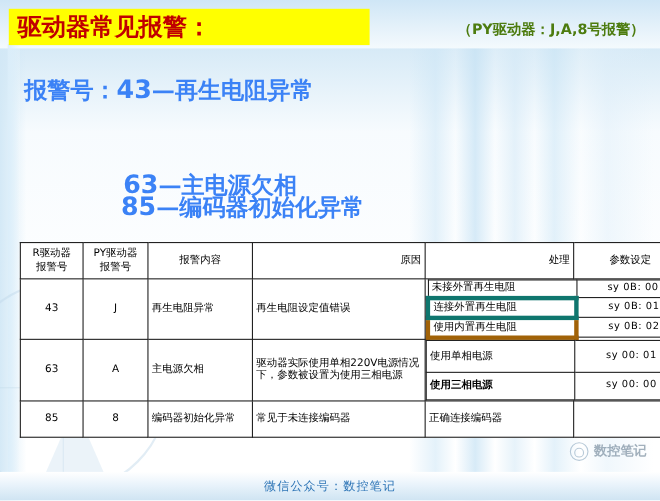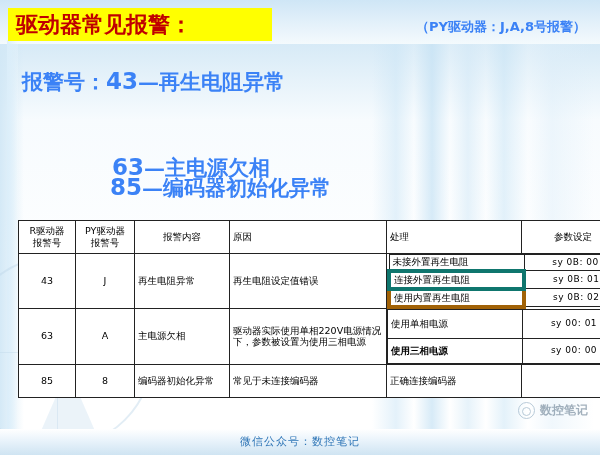--- a/index.html
+++ b/index.html
@@ -101,38 +101,38 @@
     left: 7px; top: 40px;
     width: 11px; height: 390px;
     background: linear-gradient(to right, rgba(219,238,250,0.95), rgba(246,252,255,0.2));
     pointer-events: none;
   }
 
   
   .title-bar {
     position: absolute;
     left: 8px; top: 8px;
-    width: 264px; height: 33px;
+    width: 328px; height: 33px;
     background: #ffff00;
     display: flex;
     align-items: center;
   }
   .title-text {
     color: #c00000;
     font-family: "DejaVu Serif", "Liberation Serif", serif;
     font-weight: bold;
     font-size: 22px;
     letter-spacing: 0px;
     padding-left: 8px;
     white-space: nowrap;
   }
   .title-note {
     position: absolute;
     right: 14px; top: 18px;
-    color: #3b82f6;
+    color: #4d7c0f;
     font-weight: bold;
     font-size: 13px;
     white-space: nowrap;
   }
 
   
   .alarm-line {
     position: absolute;
     color: #3b82f6;
     font-family: "DejaVu Serif", "Liberation Serif", serif;
@@ -172,21 +172,21 @@
   }
   td.c-center { text-align: center; }
   td.c-left   { text-align: left; }
   .h-rd  { width: 50px; }
   .h-py  { width: 52px; }
   .h-cnt { width: 88px; }
   .h-rsn { width: 150px; }
   .h-trt { width: 128px; }
   .h-prm { width: 96px; }
   .hdr-cell { text-align: center; height: 30px; }
-  .hdr-left { text-align: left; }
+  .hdr-left { text-align: right; }
   .sub-table {
     border-collapse: collapse;
     table-layout: fixed;
     width: 100%;
   }
   .nested-pad { padding: 0 !important; border: none !important; }
   .param-mono {
     font-family: "DejaVu Sans Mono", "Liberation Mono", monospace;
     font-size: 9px;
     letter-spacing: 0.5px;

